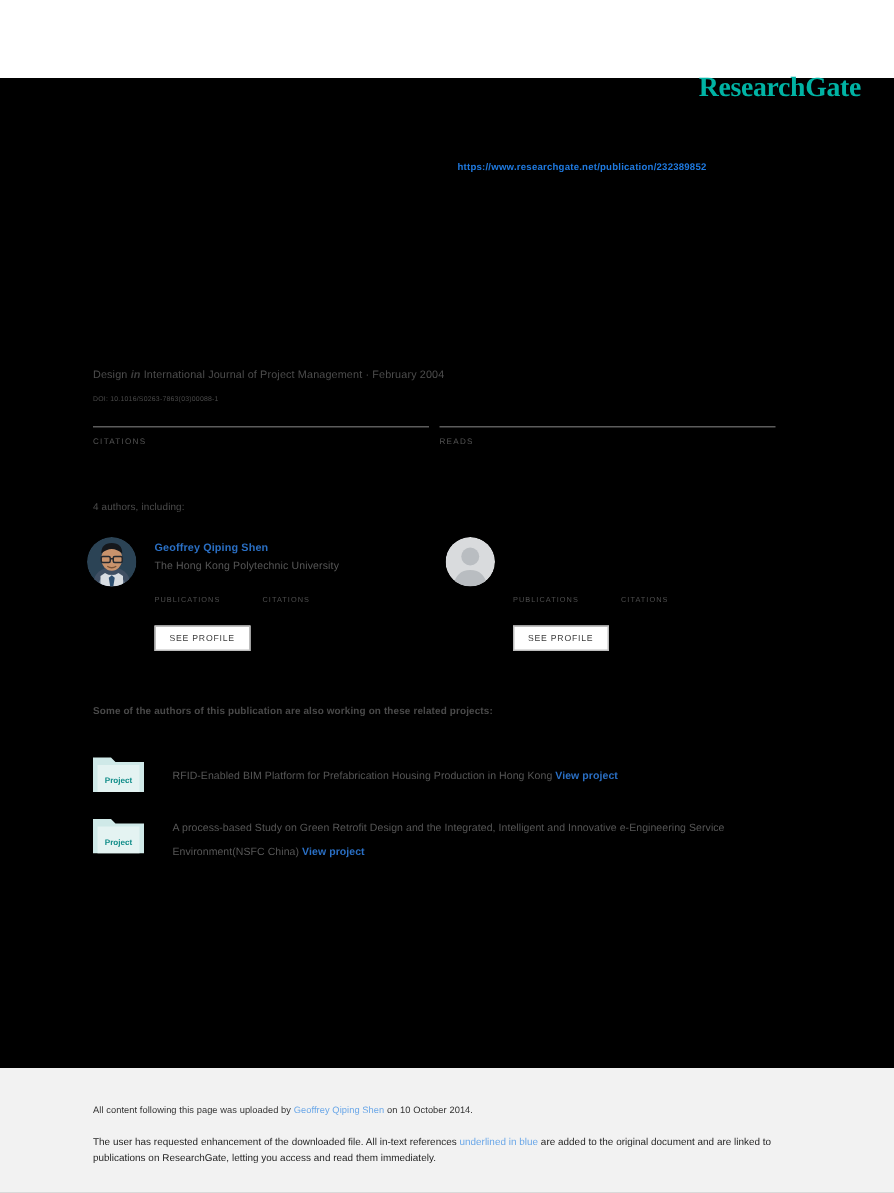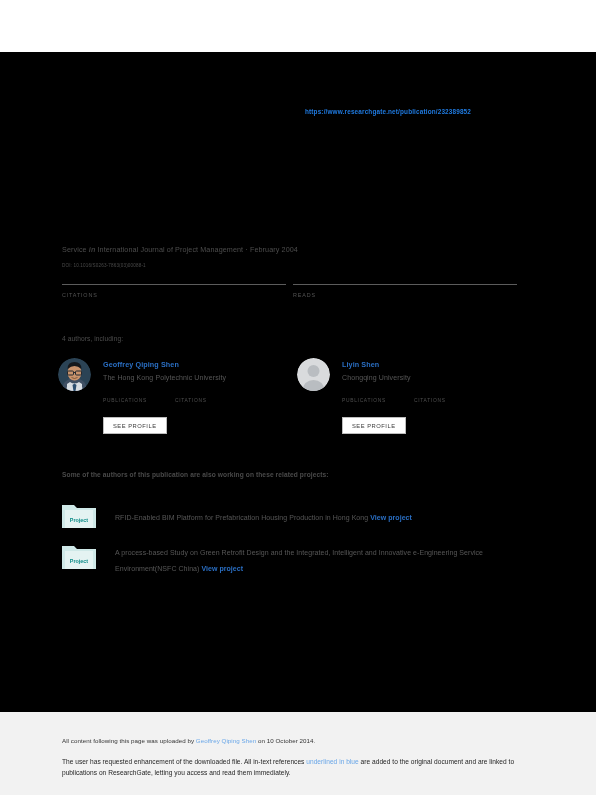--- a/index.html
+++ b/index.html
@@ -276,25 +276,26 @@
 </style>
 </head>
 <body>
 
 <div id="page">
 
   <div class="top-band"></div>
 
   <div class="dark-body"></div>
 
+  <div class="rg-logo">ResearchGate</div>
 
   <div class="pub-url">https://www.researchgate.net/publication/232389852</div>
 
   <div class="article-line">
-    <span>Service</span>
+    <span>Design</span>
     <span class="kw">in</span>
     <span>International Journal of Project Management · February 2004</span>
   </div>
 
   <div class="doi-line">DOI: 10.1016/S0263-7863(03)00088-1</div>
 
   <div class="metric left">
     <div class="rule"></div>
     <div class="value"></div>
     <div class="label">CITATIONS</div>
@@ -342,24 +343,20 @@
   </div>
 
   <div class="author a2">
     <div class="avatar">
       <svg width="33" height="33" viewBox="0 0 33 33">
         <circle cx="16.5" cy="16.5" r="16.5" fill="#d9dbdd"></circle>
         <circle cx="16.5" cy="13" r="6" fill="#b9bdc1"></circle>
         <path d="M5 33 q2 -11 11.5 -11 q9.5 0 11.5 11 z" fill="#b9bdc1"></path>
       </svg>
     </div>
-    <div class="author-body">
-      <div class="author-name">Liyin Shen</div>
-      <div class="author-affil">Chongqing University</div>
-    </div>
     <div class="stats">
       <div class="stat s1">
         <div class="num"></div>
         <div class="cap">PUBLICATIONS</div>
       </div>
       <div class="stat s2">
         <div class="num"></div>
         <div class="cap">CITATIONS</div>
       </div>
     </div>

